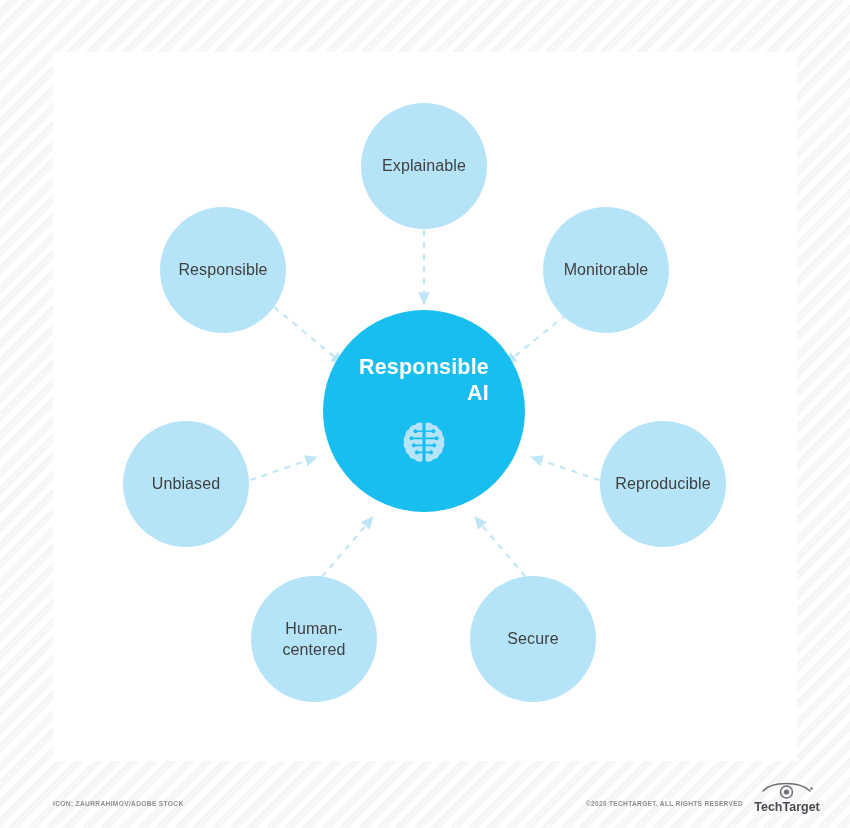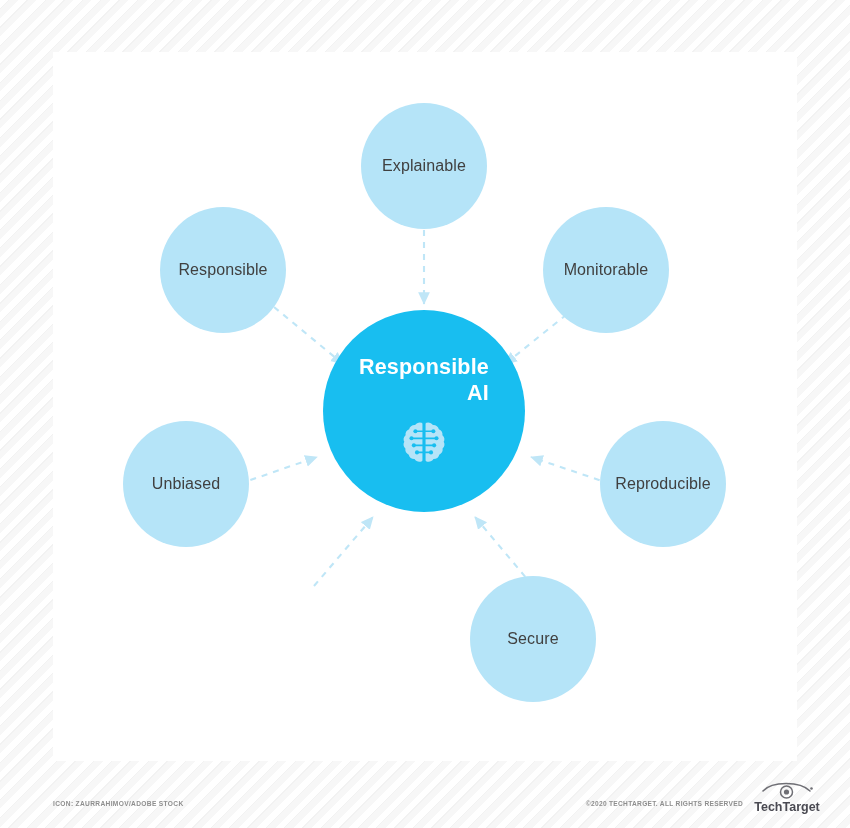--- a/index.html
+++ b/index.html
@@ -178,20 +178,24 @@
       </div>
 
       <div class="node" style="left:417px; top:524px; width:126px; height:126px;">
         <span class="node-label">Secure</span>
       </div>
 
       <div class="node" style="left:547px; top:369px; width:126px; height:126px;">
         <span class="node-label">Reproducible</span>
       </div>
 
+      <div class="node" style="left:198px; top:524px; width:126px; height:126px;">
+        <span class="node-label">Human-
+centered</span>
+      </div>
 
       <div class="node" style="left:70px; top:369px; width:126px; height:126px;align-items:center;">
         <span class="node-label">Unbiased</span>
       </div>
 
       <div class="node" style="left:107px; top:155px; width:126px; height:126px;">
         <span class="node-label">Responsible</span>
       </div>
 
       <div class="hub" style="left:270px; top:258px; width:202px; height:202px;">

